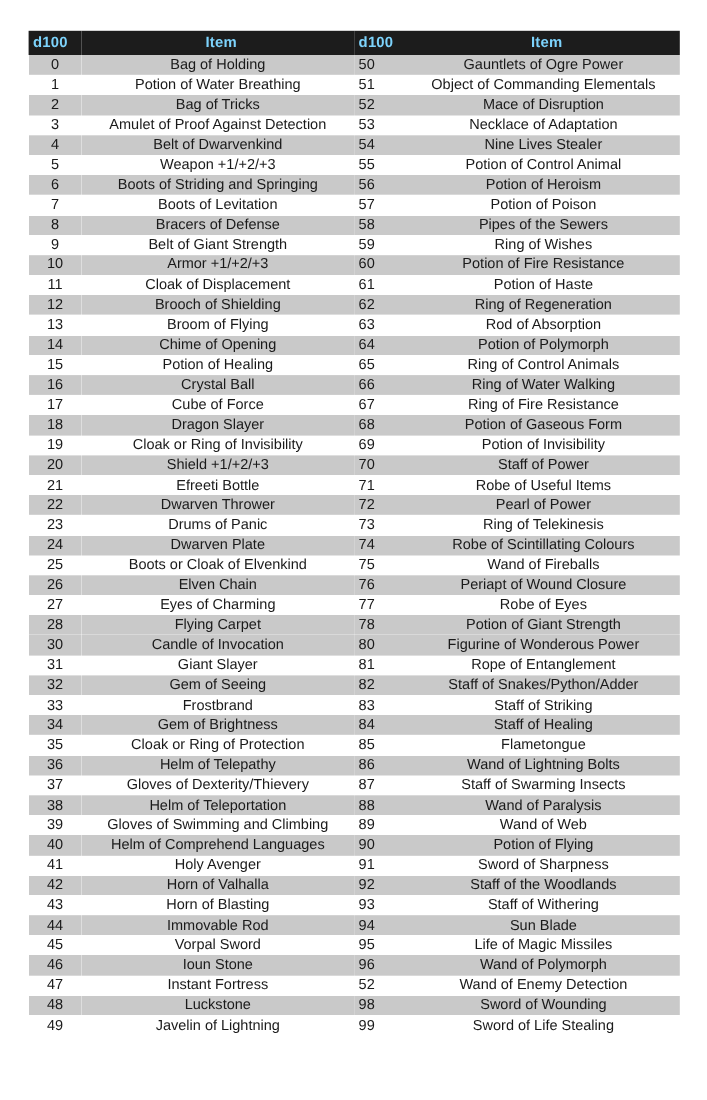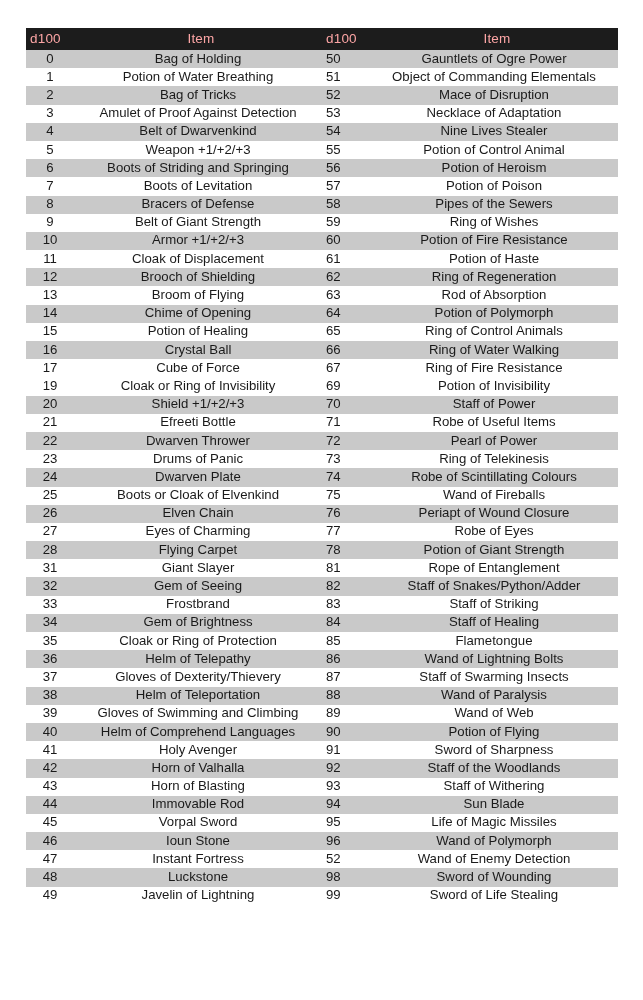--- a/index.html
+++ b/index.html
@@ -32,23 +32,23 @@
   }
   table.magic-items-table col.c-num  { width: 48px; }
   table.magic-items-table col.c-item { width: 248px; }
   table.magic-items-table col.c-num2 { width: 48px; }
   table.magic-items-table col.c-item2{ width: 248px; }
 
   thead tr.header-row {
     background: #1c1c1c;
   }
   thead th {
-    color: #fca5a5;
+    color: #7dd3fc;
     font-size: 13.5px;
-    font-weight: normal;
+    font-weight: bold;
     letter-spacing: 0.2px;
     padding: 2px 0 3px 6px;
     height: 17px;
     line-height: 15px;
     vertical-align: middle;
   }
   thead th.h-d100 {
     text-align: left;
     padding-left: 4px;
   }
@@ -208,20 +208,26 @@
             <td class="cell-item">Crystal Ball</td>
             <td class="cell-num2">66</td>
             <td class="cell-item">Ring of Water Walking</td>
           </tr>
           <tr class="plain">
             <td class="cell-num">17</td>
             <td class="cell-item">Cube of Force</td>
             <td class="cell-num2">67</td>
             <td class="cell-item">Ring of Fire Resistance</td>
           </tr>
+          <tr class="shaded">
+            <td class="cell-num">18</td>
+            <td class="cell-item">Dragon Slayer</td>
+            <td class="cell-num2">68</td>
+            <td class="cell-item">Potion of Gaseous Form</td>
+          </tr>
           <tr class="plain">
             <td class="cell-num">19</td>
             <td class="cell-item">Cloak or Ring of Invisibility</td>
             <td class="cell-num2">69</td>
             <td class="cell-item">Potion of Invisibility</td>
           </tr>
           <tr class="shaded">
             <td class="cell-num">20</td>
             <td class="cell-item">Shield +1/+2/+3</td>
             <td class="cell-num2">70</td>
@@ -267,20 +273,26 @@
             <td class="cell-num">27</td>
             <td class="cell-item">Eyes of Charming</td>
             <td class="cell-num2">77</td>
             <td class="cell-item">Robe of Eyes</td>
           </tr>
           <tr class="shaded">
             <td class="cell-num">28</td>
             <td class="cell-item">Flying Carpet</td>
             <td class="cell-num2">78</td>
             <td class="cell-item">Potion of Giant Strength</td>
+          </tr>
+          <tr class="shaded">
+            <td class="cell-num">30</td>
+            <td class="cell-item">Candle of Invocation</td>
+            <td class="cell-num2">80</td>
+            <td class="cell-item">Figurine of Wonderous Power</td>
           </tr>
           <tr class="plain">
             <td class="cell-num">31</td>
             <td class="cell-item">Giant Slayer</td>
             <td class="cell-num2">81</td>
             <td class="cell-item">Rope of Entanglement</td>
           </tr>
           <tr class="shaded">
             <td class="cell-num">32</td>
             <td class="cell-item">Gem of Seeing</td>

